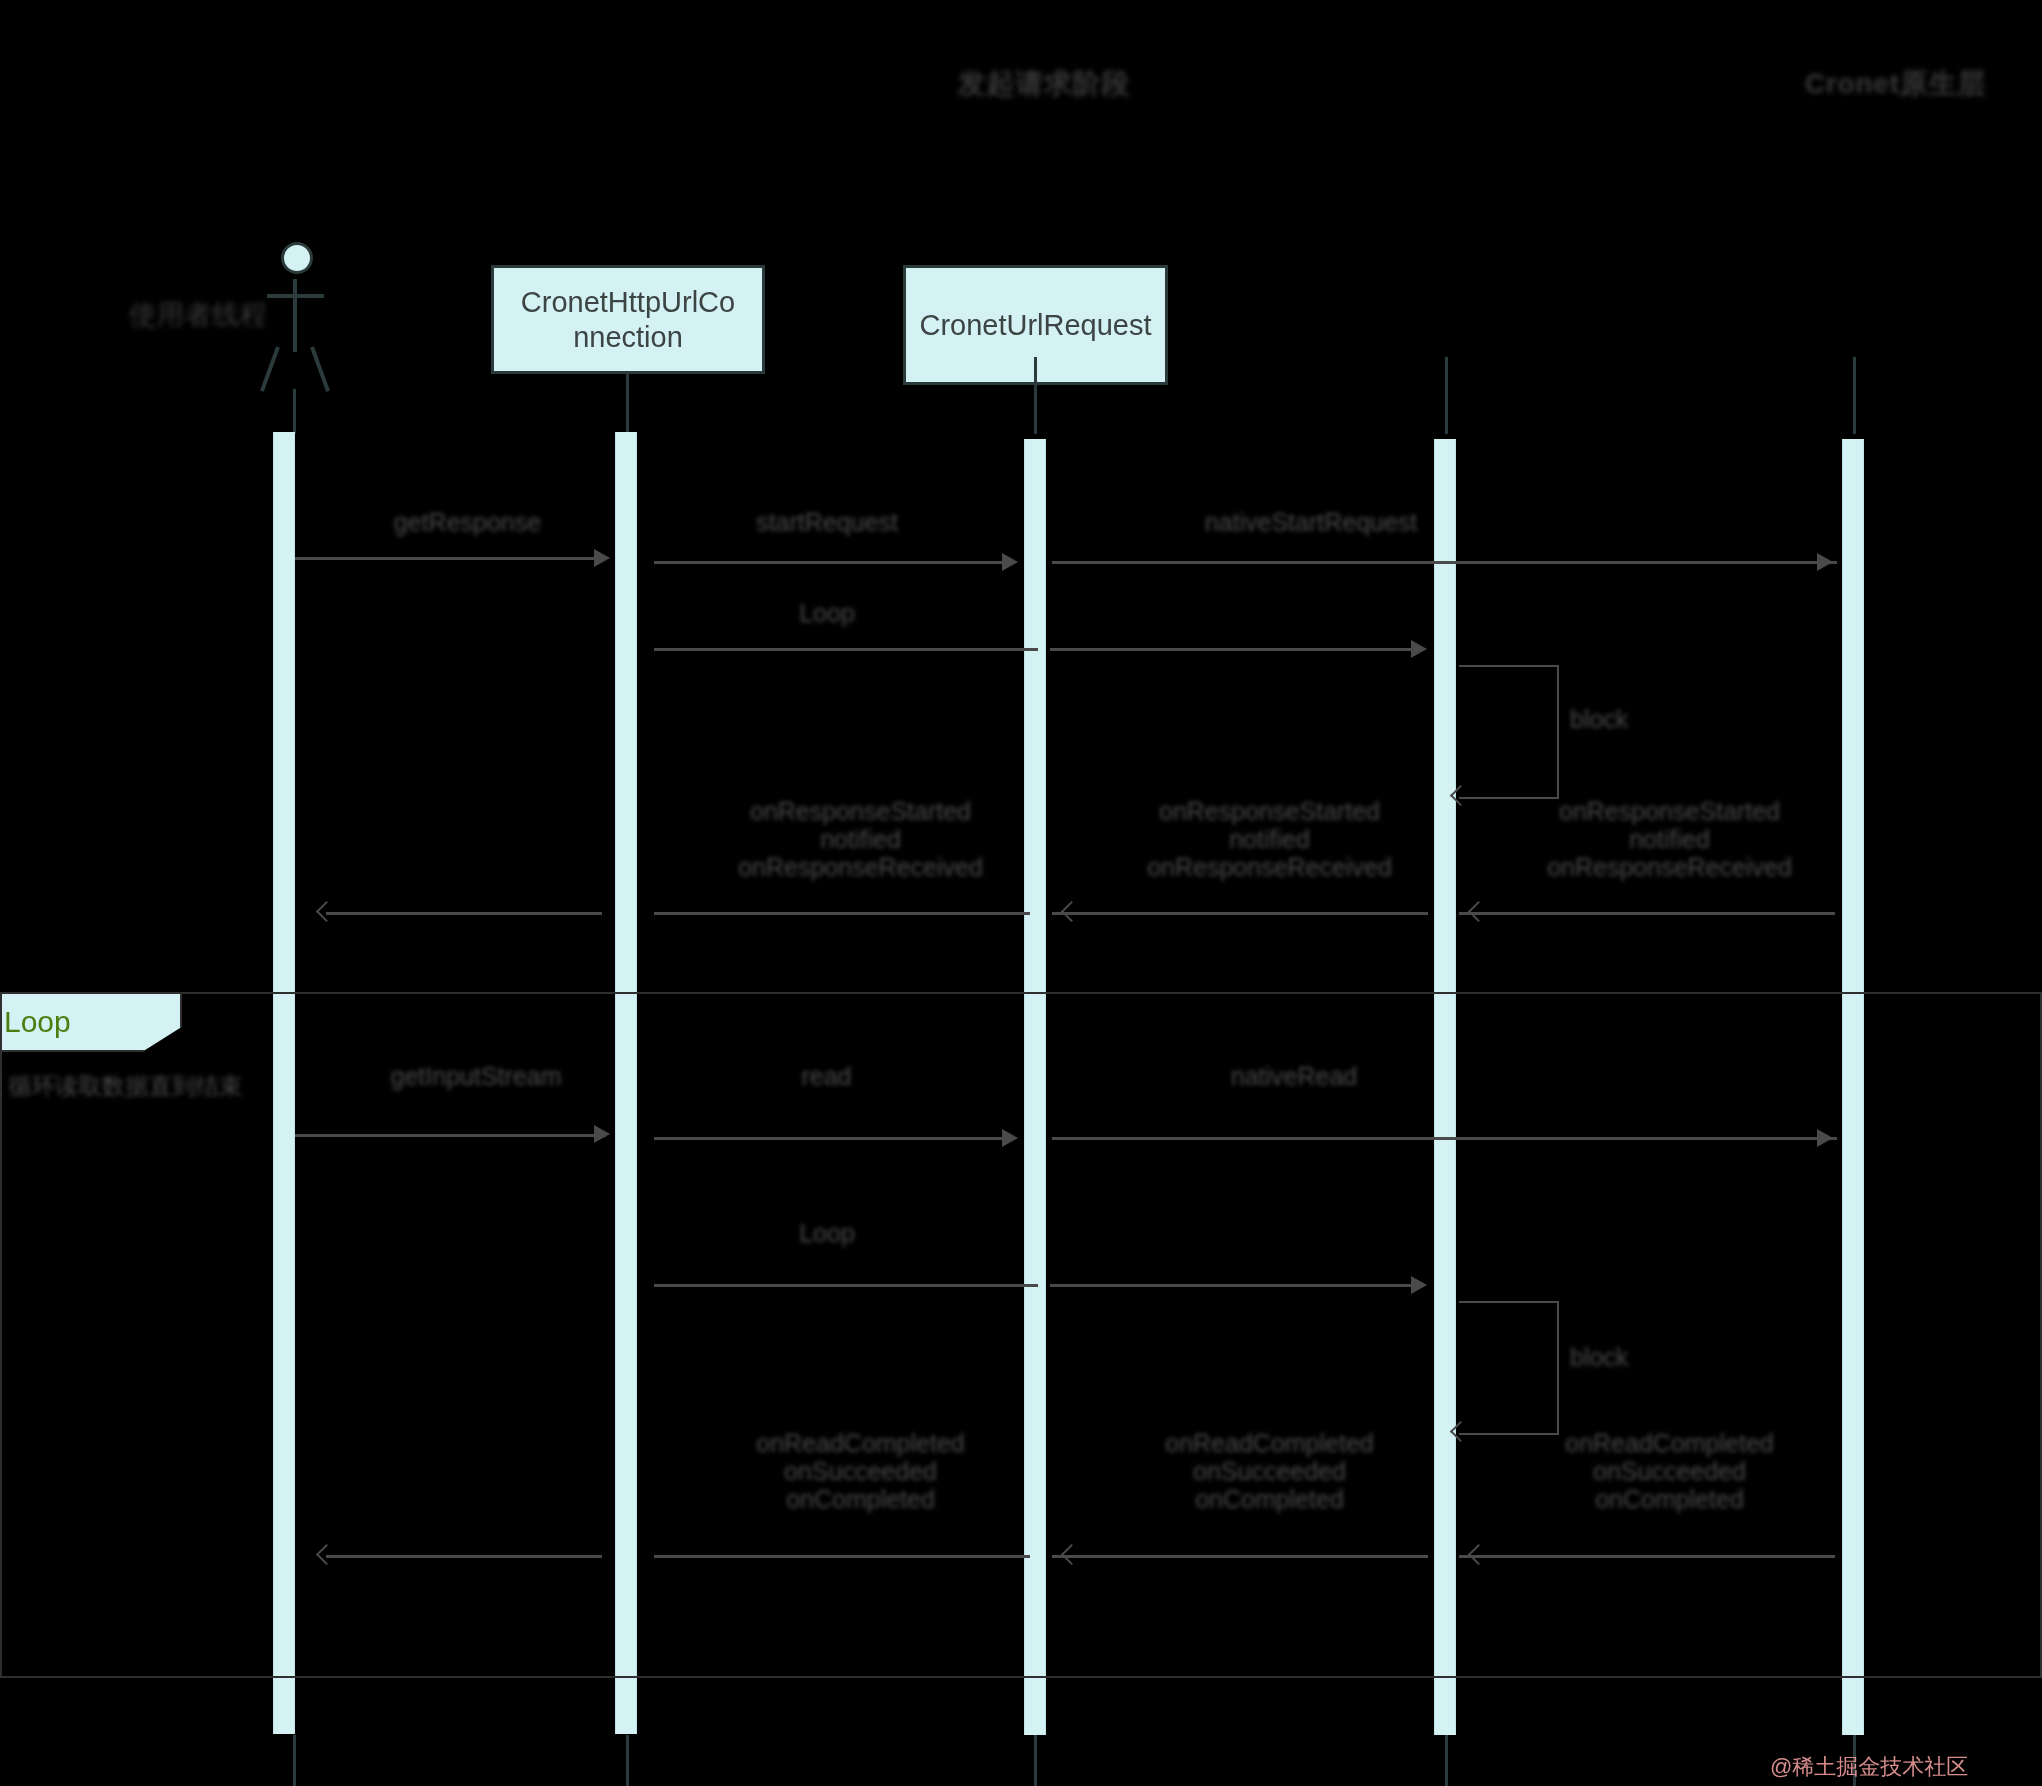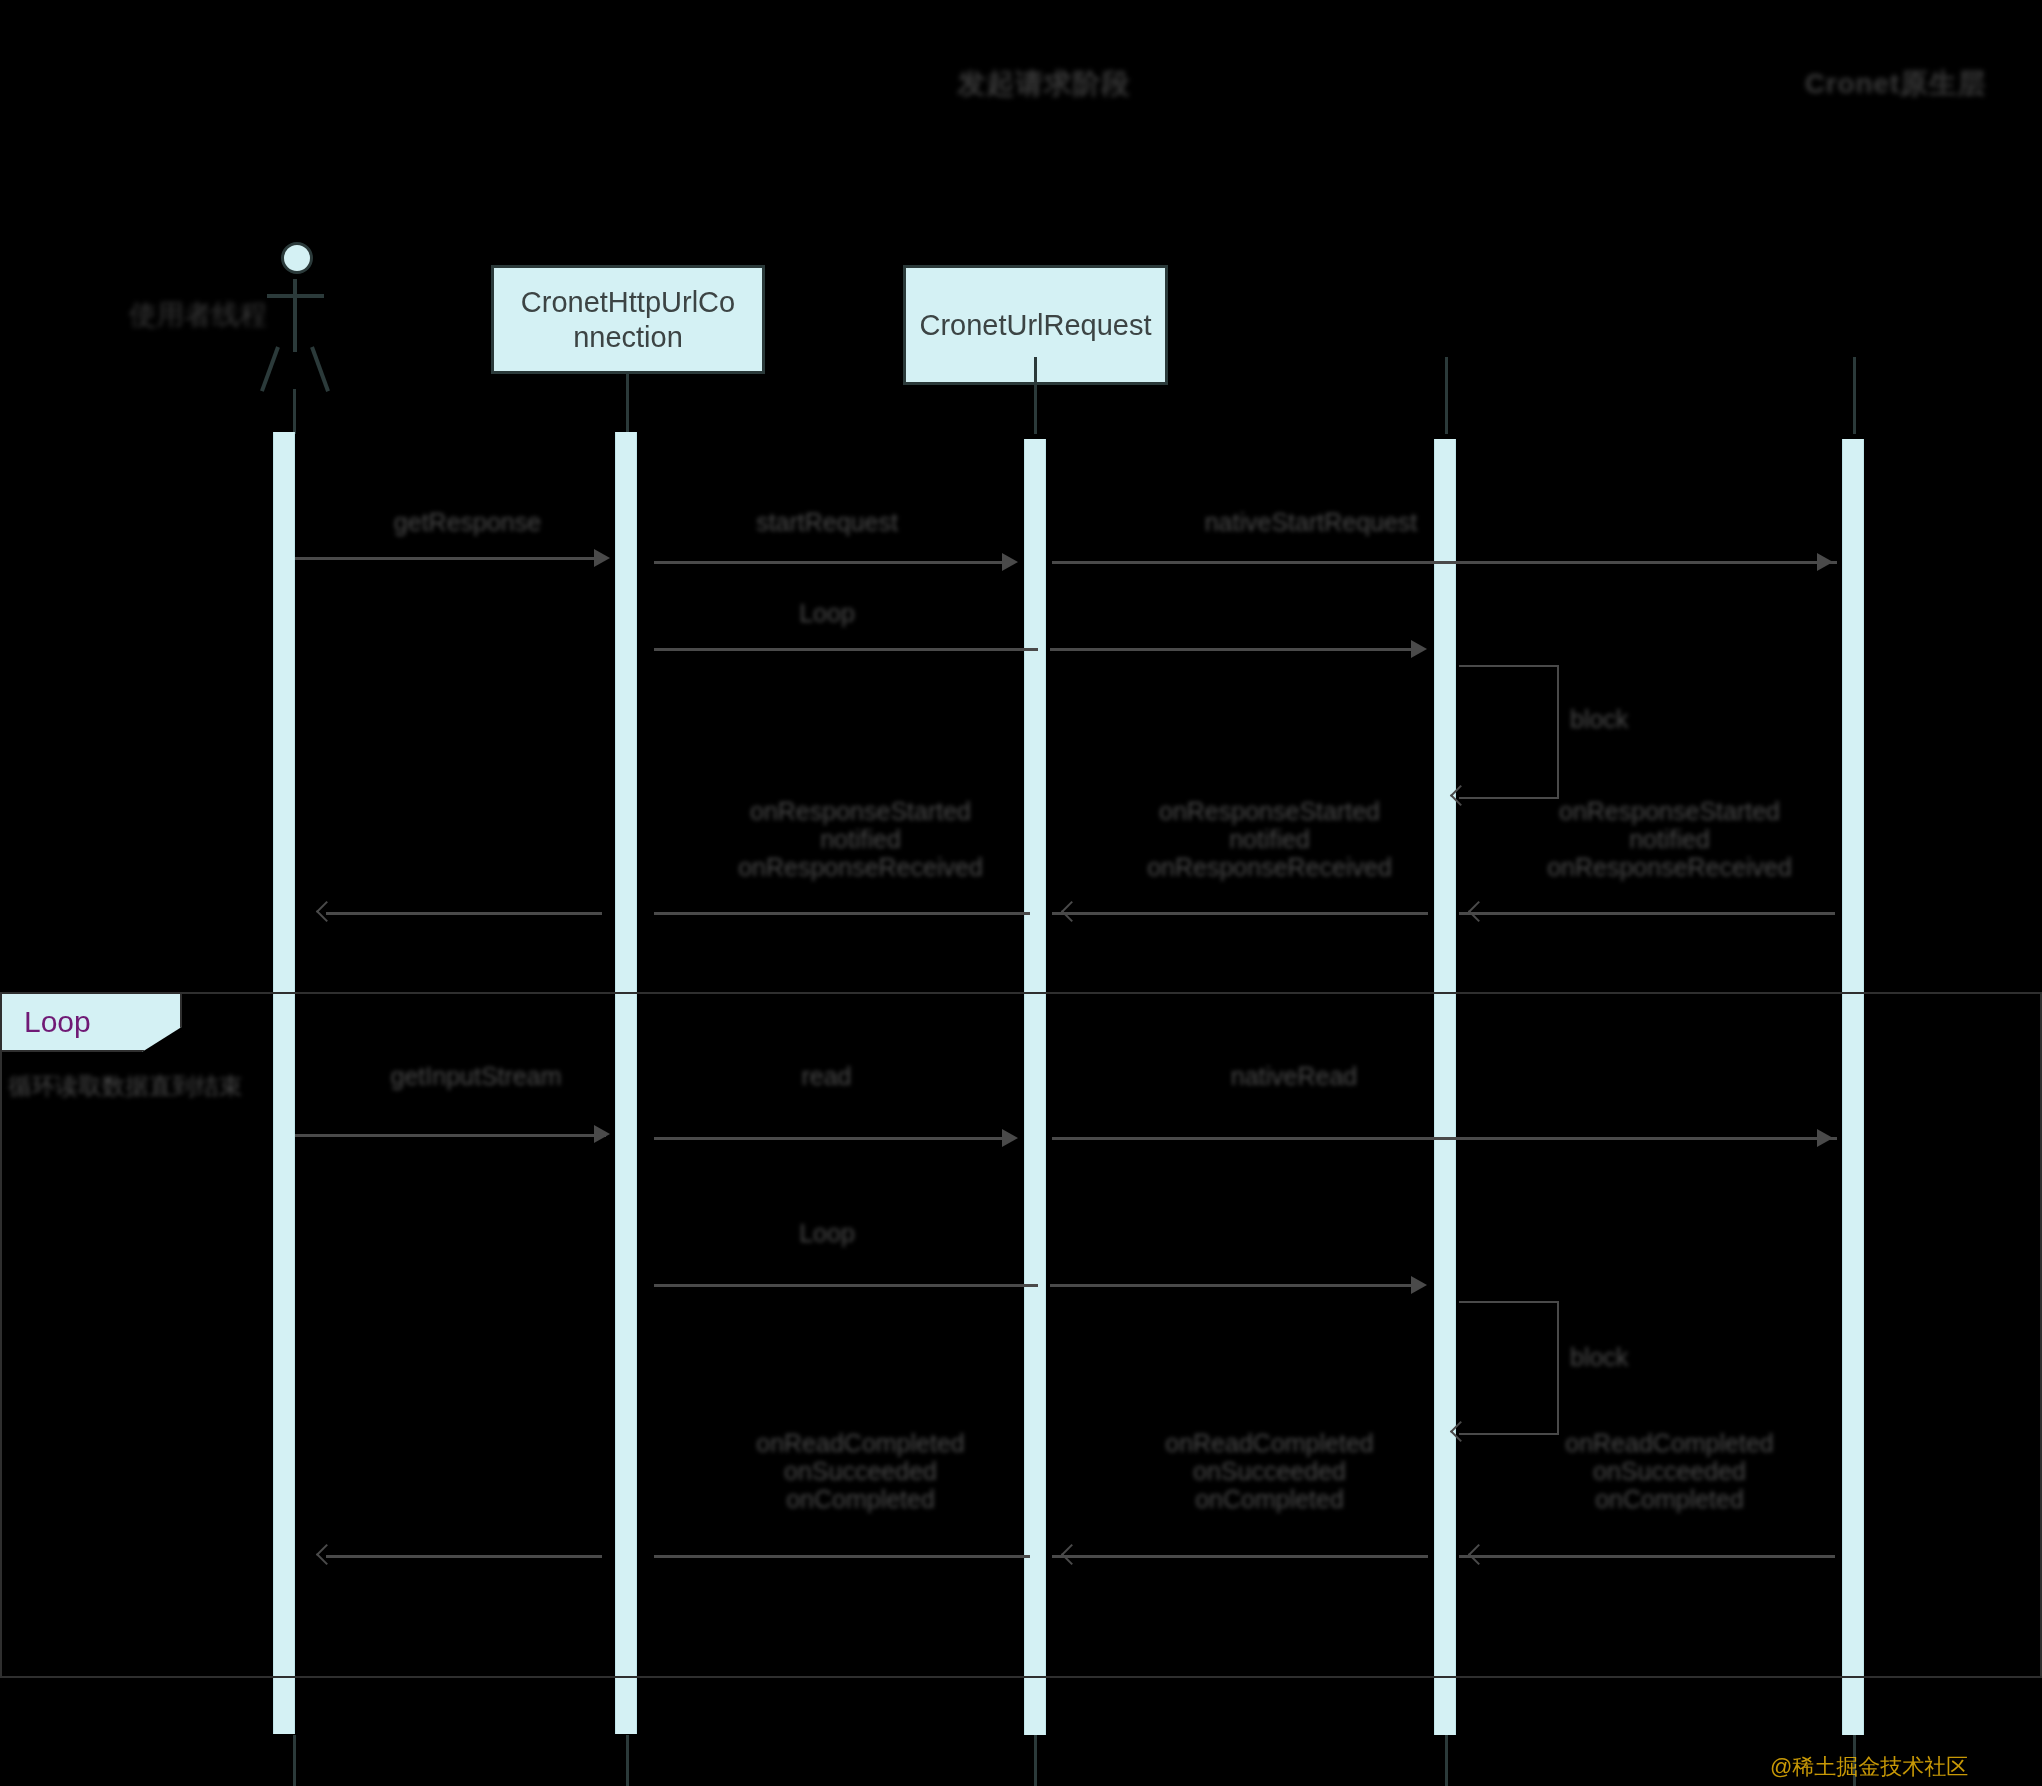--- a/index.html
+++ b/index.html
@@ -125,40 +125,40 @@
 
   
   .frag {
     position: absolute;
     border: 2.5px solid #2f2f2f;
   }
   .frag-tab {
     position: absolute;
     background: #d4f1f4;
     border: 2.5px solid #2f2f2f;
-    color: #701a75;
+    color: #4d7c0f;
     font-size: 30px;
     display: flex;
     align-items: center;
-    padding-left: 22px;
+    padding-left: 2px;
     clip-path: polygon(0 0, 100% 0, 100% 58%, 78% 100%, 0 100%);
   }
   .frag-guard {
     position: absolute;
     color: #4b4b4b;
     font-size: 23.4px;
     white-space: nowrap;
     filter: blur(2.2px);
     -webkit-filter: blur(2.2px);
   }
 
   
   .watermark {
     position: absolute;
-    color: #eab308;
+    color: #fca5a5;
     font-size: 22px;
     white-space: nowrap;
     opacity: .85;
   }
 </style>
 </head>
 <body>
 
 <div id="canvas">
 

